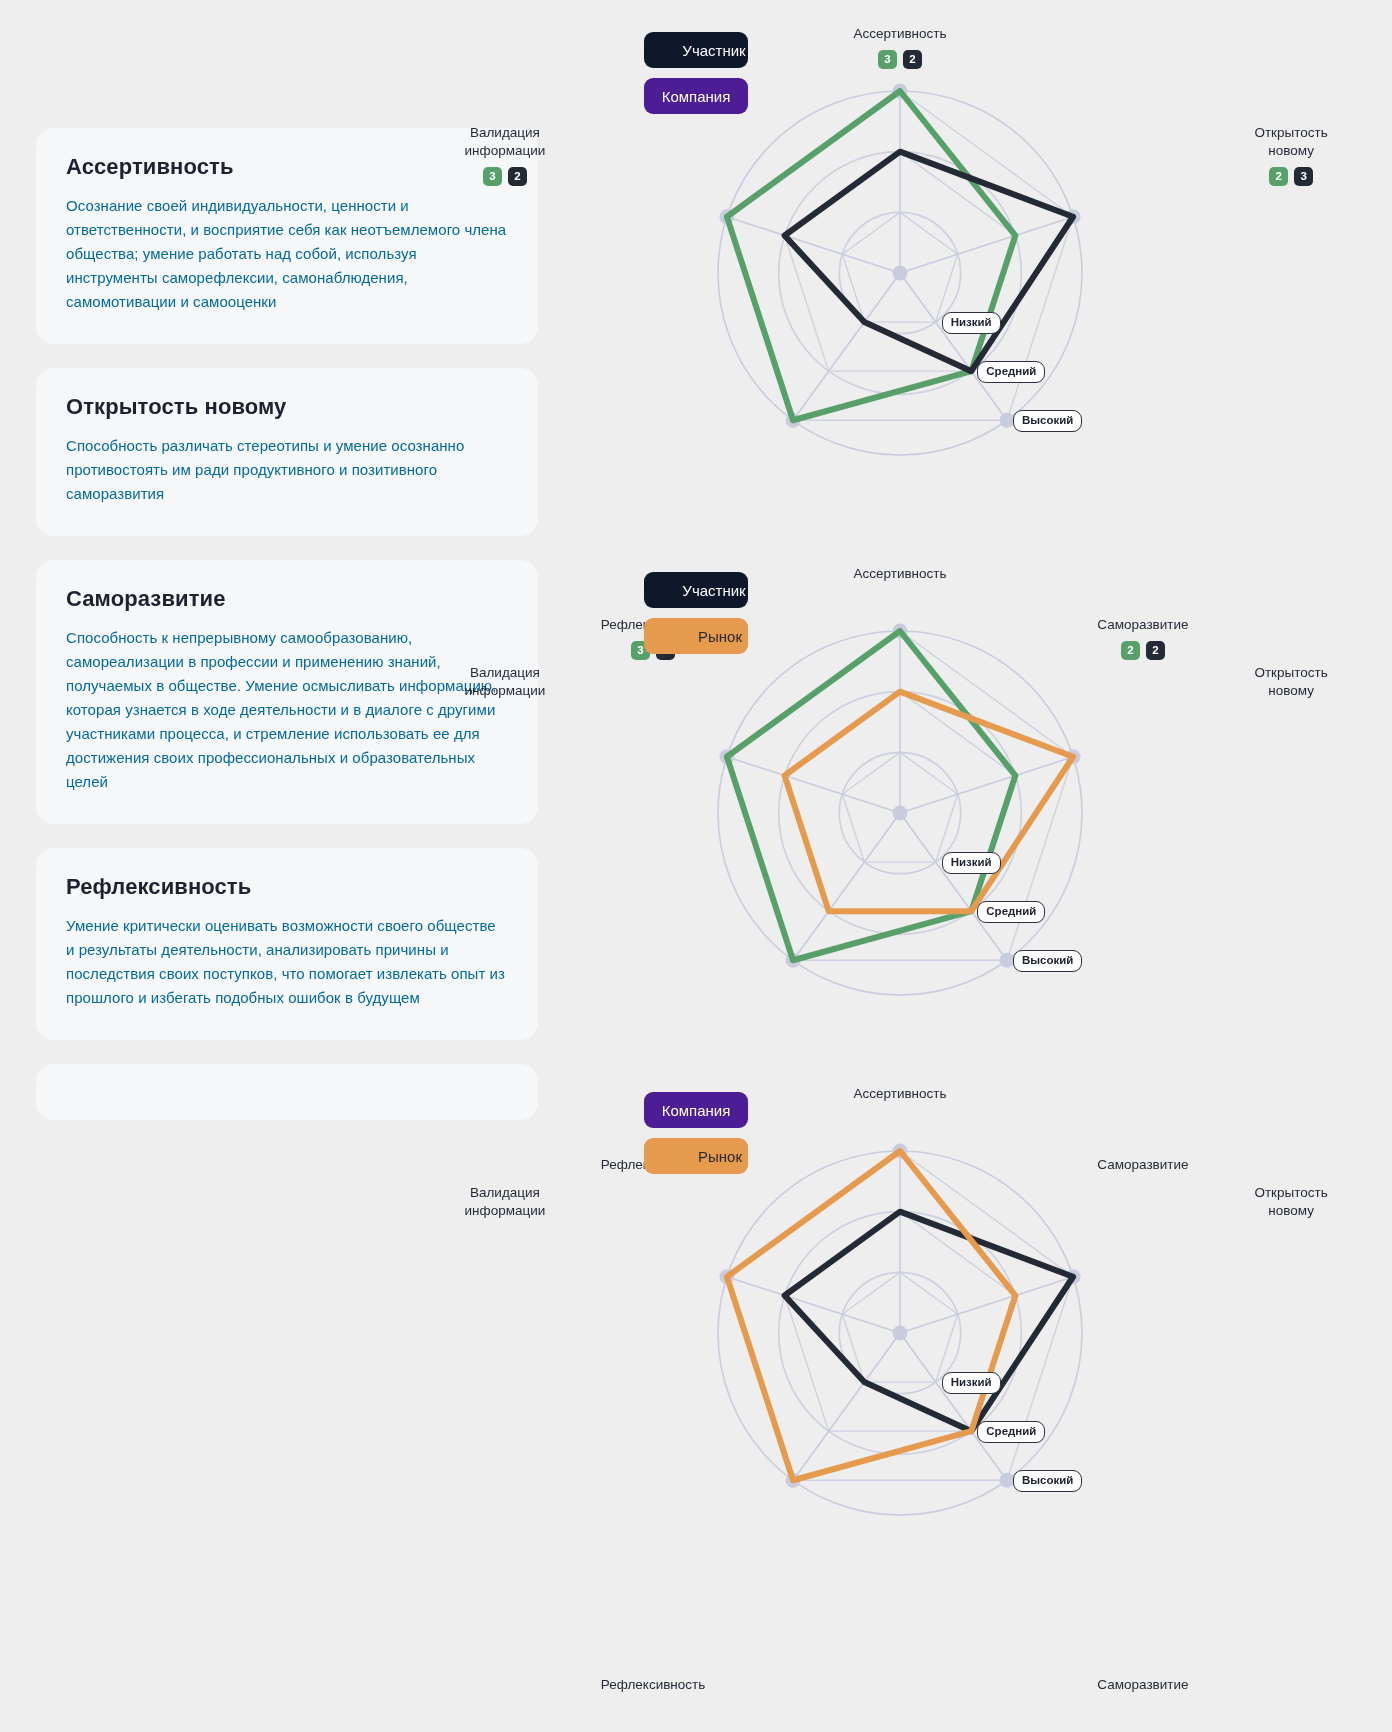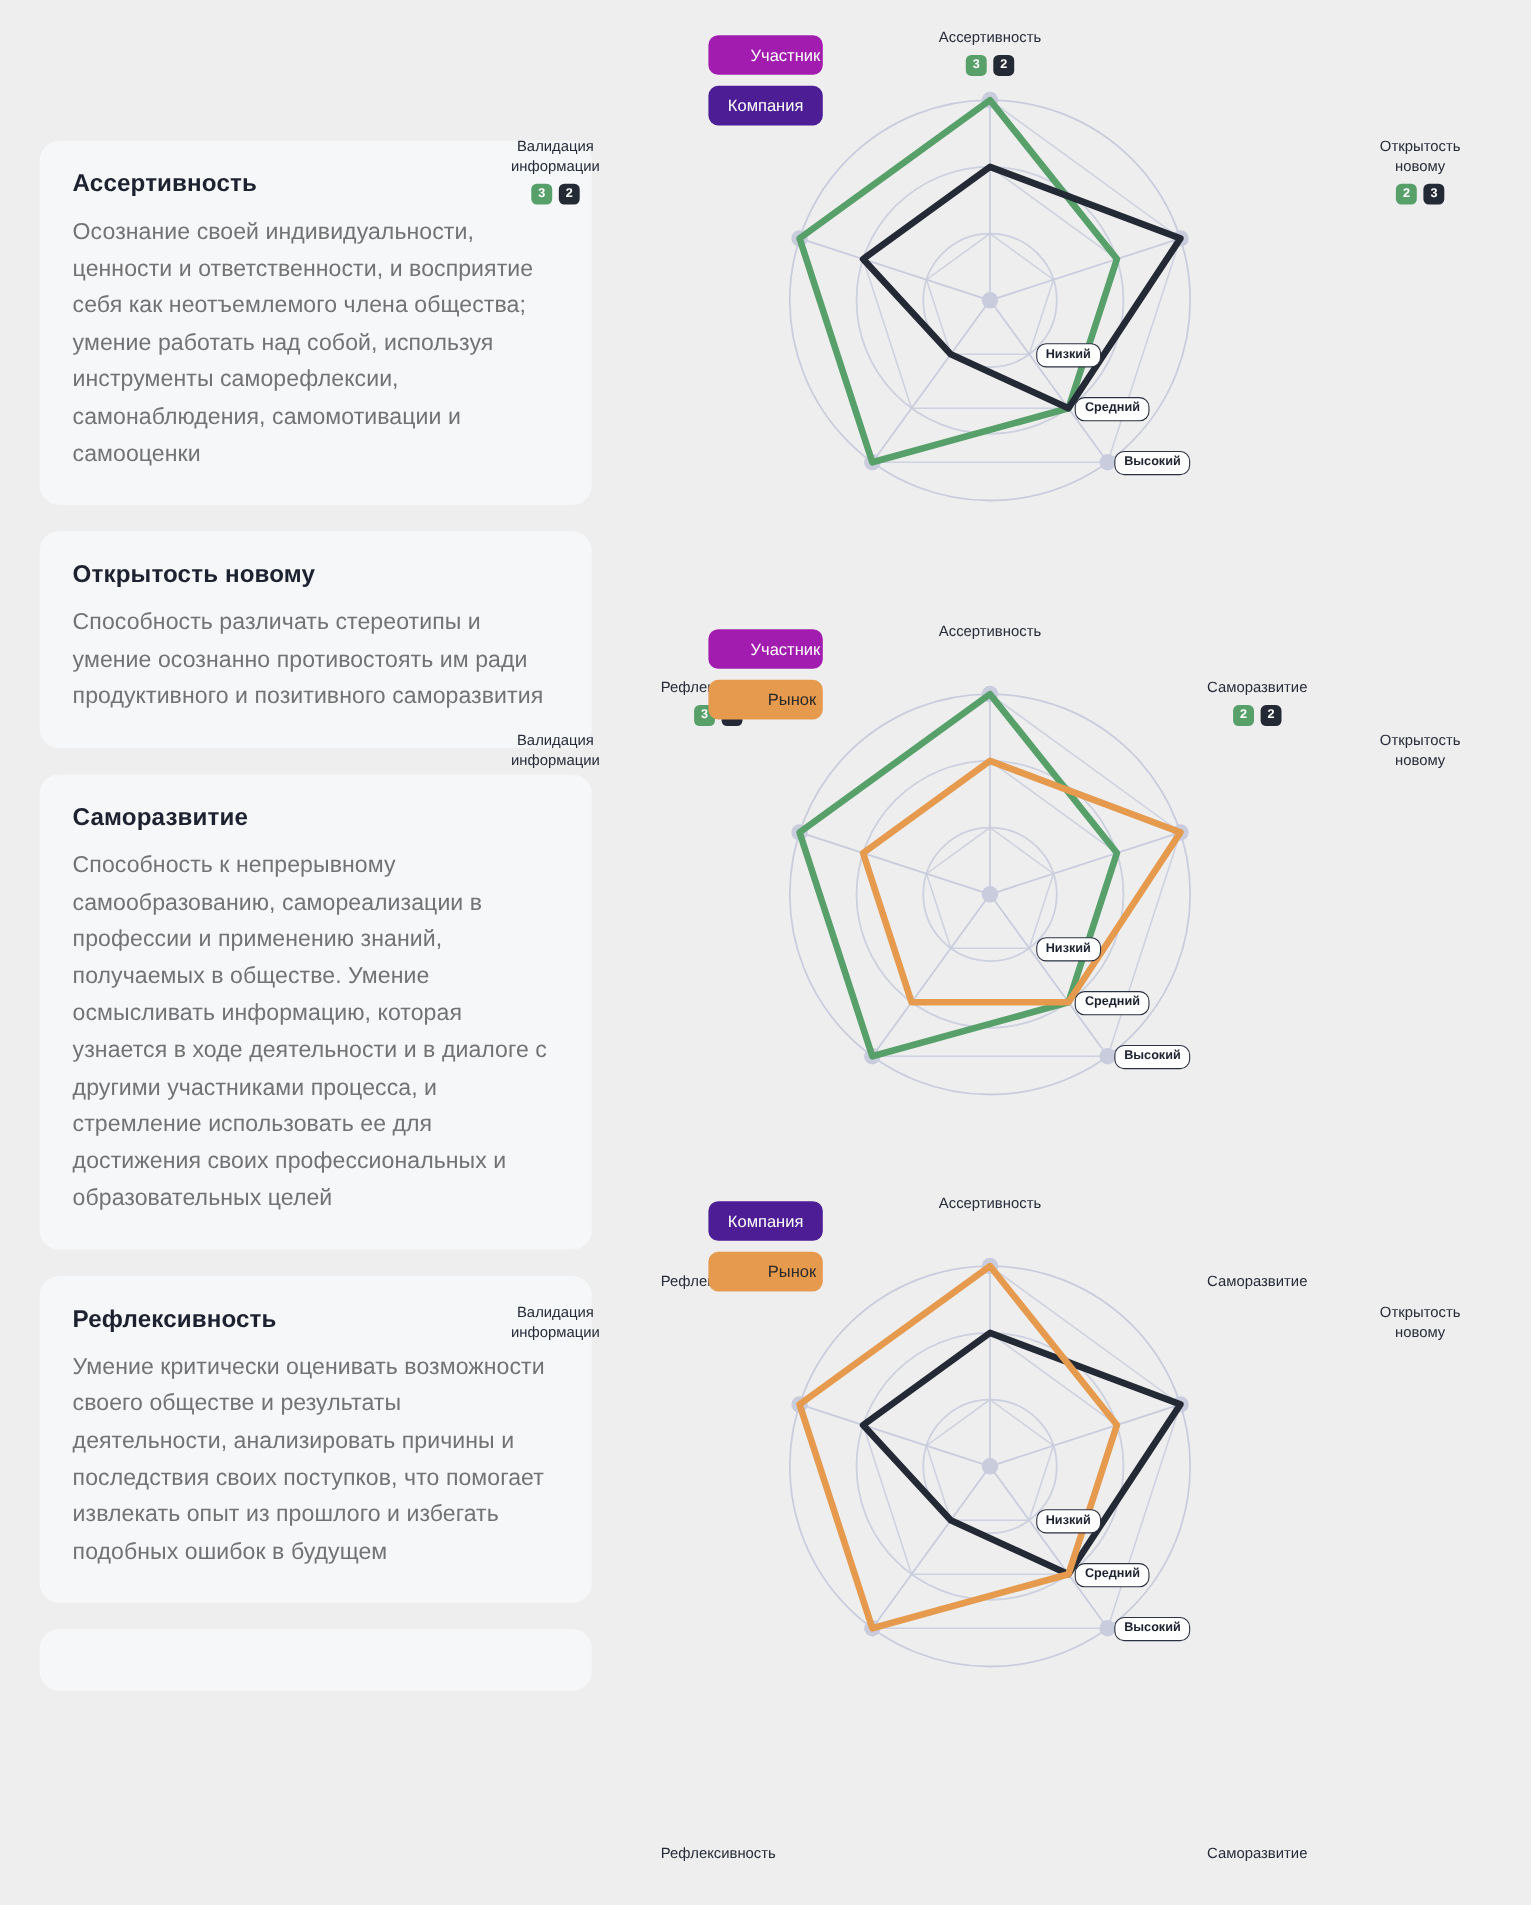--- a/index.html
+++ b/index.html
@@ -26,42 +26,42 @@
     margin-bottom:24px;
   }
   .card-title {
     font-size:22px;
     font-weight:bold;
     color:#1c2230;
     letter-spacing:.1px;
     margin-bottom:14px;
   }
   .card-desc {
-    font-size:21px;
+    font-size:15px;
     line-height:1.60;
-    color:#737373;
+    color:#0369a1;
     letter-spacing:.05px;
   }
 
   
   .chart-block { position:absolute; }
   .chart-svg { display:block; }
 
   .legend { position:absolute; display:flex; flex-direction:column; gap:10px; }
   .legend-btn {
     width:104px; height:36px;
     border-radius:9px;
     display:flex; align-items:center; justify-content:center;
     font-size:15px;
     color:#ffffff;
     border:none;
     cursor:pointer;
     font-family:"Liberation Sans", sans-serif;
   }
-  .legend-btn.green { background:#a21caf;padding-left:36px; }
+  .legend-btn.green { background:#0f172a;padding-left:36px; }
   .legend-btn.dark  { background:#4c1d95; }
   .legend-btn.orange{ background:#e59a4e; color:#2a2a2a;padding-left:48px; }
 
   
   .axis-label {
     position:absolute;
     font-size:13.5px;
     color:#252b38;
     text-align:center;
     line-height:1.35;

